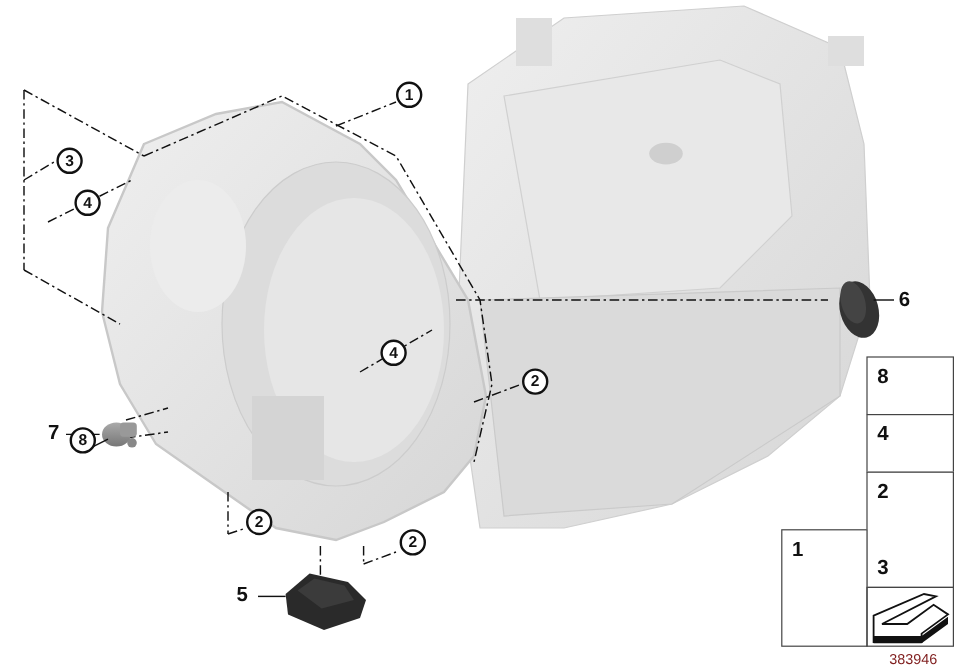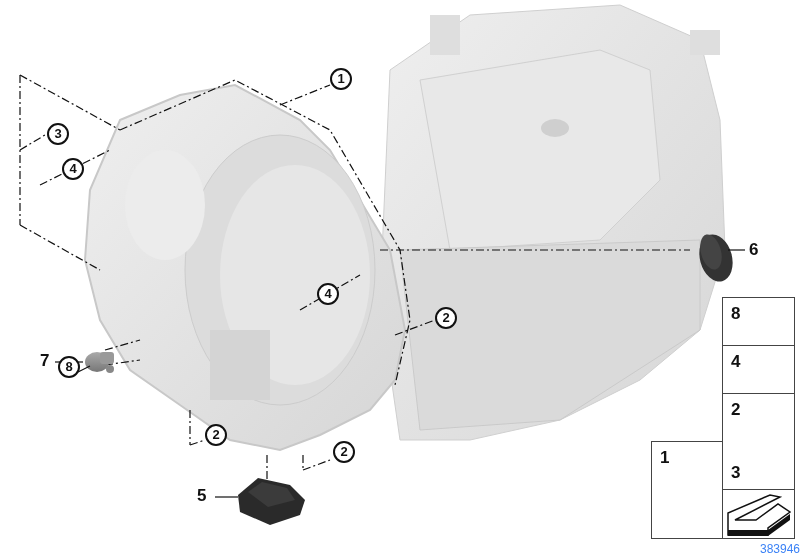--- a/index.html
+++ b/index.html
@@ -4,21 +4,21 @@
 <style>
   html, body { margin:0; padding:0; background:#ffffff; }
   body { width:800px; height:560px; position:relative; overflow:hidden; font-family:"Liberation Sans", sans-serif; }
   #stage { position:absolute; left:0; top:0; width:800px; height:560px; }
   .callout { position:absolute; width:22px; height:22px; border:2px solid #111; border-radius:50%; background:#fff;
     box-sizing:border-box; text-align:center; line-height:18px; font-weight:bold; font-size:13px; color:#111; }
   .biglabel { position:absolute; font-weight:bold; font-size:17px; color:#111; }
   .panel { position:absolute; border:1px solid #444; box-sizing:border-box; background:#fff; }
   .panel .num { position:absolute; left:8px; top:6px; font-weight:bold; font-size:17px; color:#111; }
   .panel .num2 { position:absolute; left:8px; bottom:6px; font-weight:bold; font-size:17px; color:#111; }
-  .imgnum { position:absolute; right:0; bottom:4px; font-size:12px; color:#3b82f6; }
+  .imgnum { position:absolute; right:19px; bottom:4px; font-size:12px; color:#7f1d1d; }
 </style>
 </head>
 <body>
 
 <div id="stage">
   <svg width="800" height="560" viewBox="0 0 800 560" style="position:absolute;left:0;top:0;">
     <defs>
       <linearGradient id="g1" x1="0" y1="0" x2="1" y2="1">
         <stop offset="0" stop-color="#efefef"></stop>
         <stop offset="1" stop-color="#d6d6d6"></stop>

